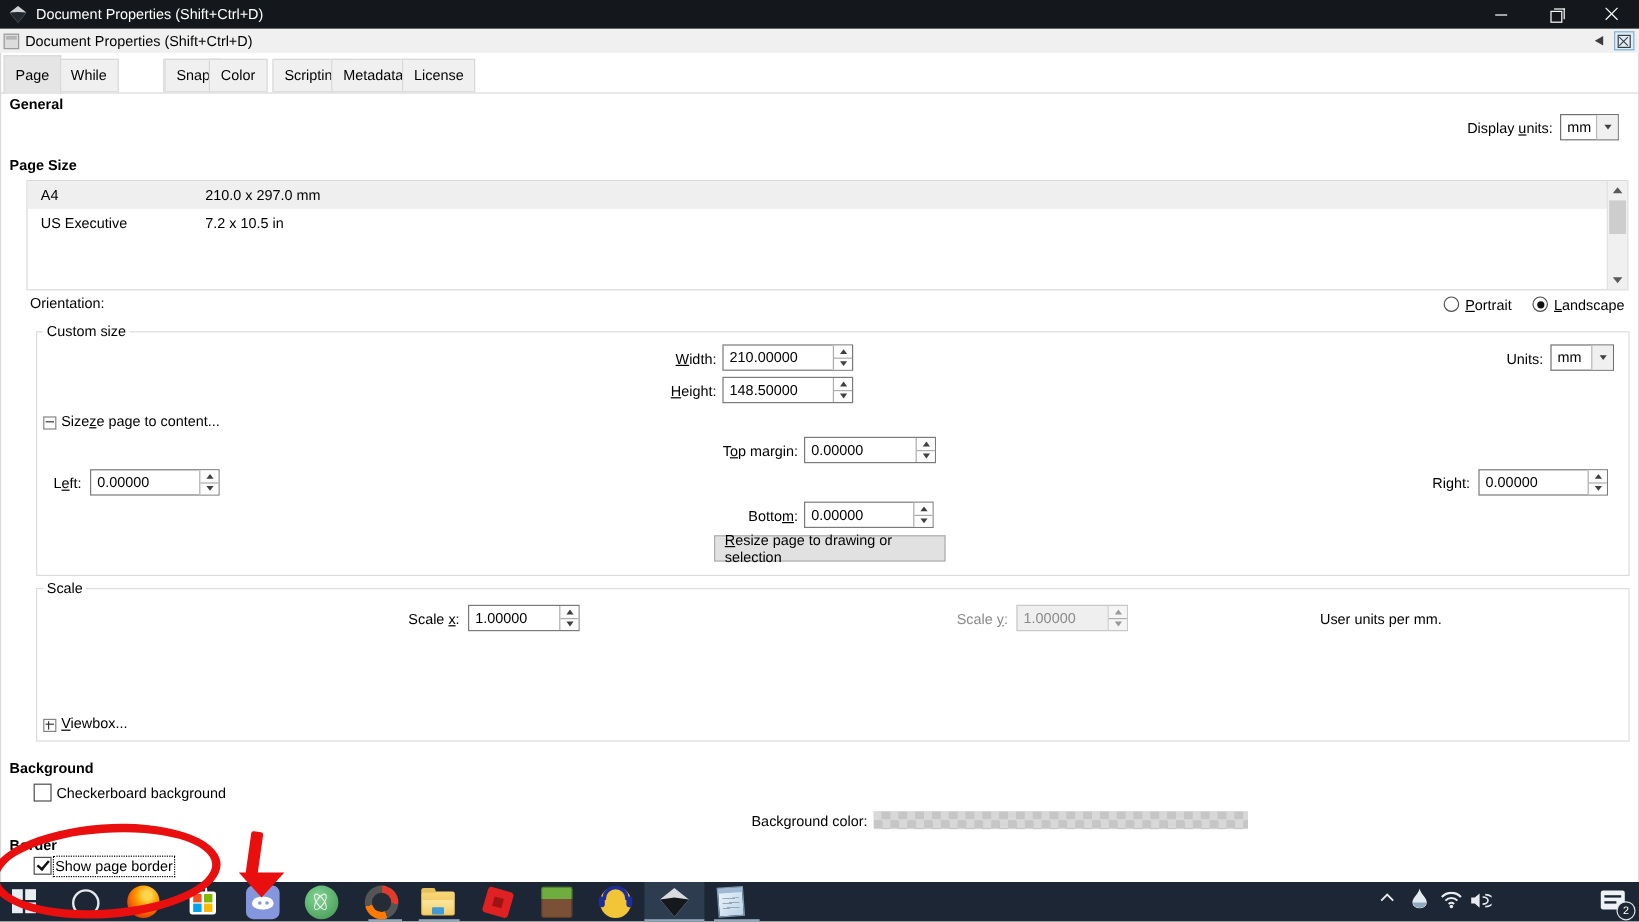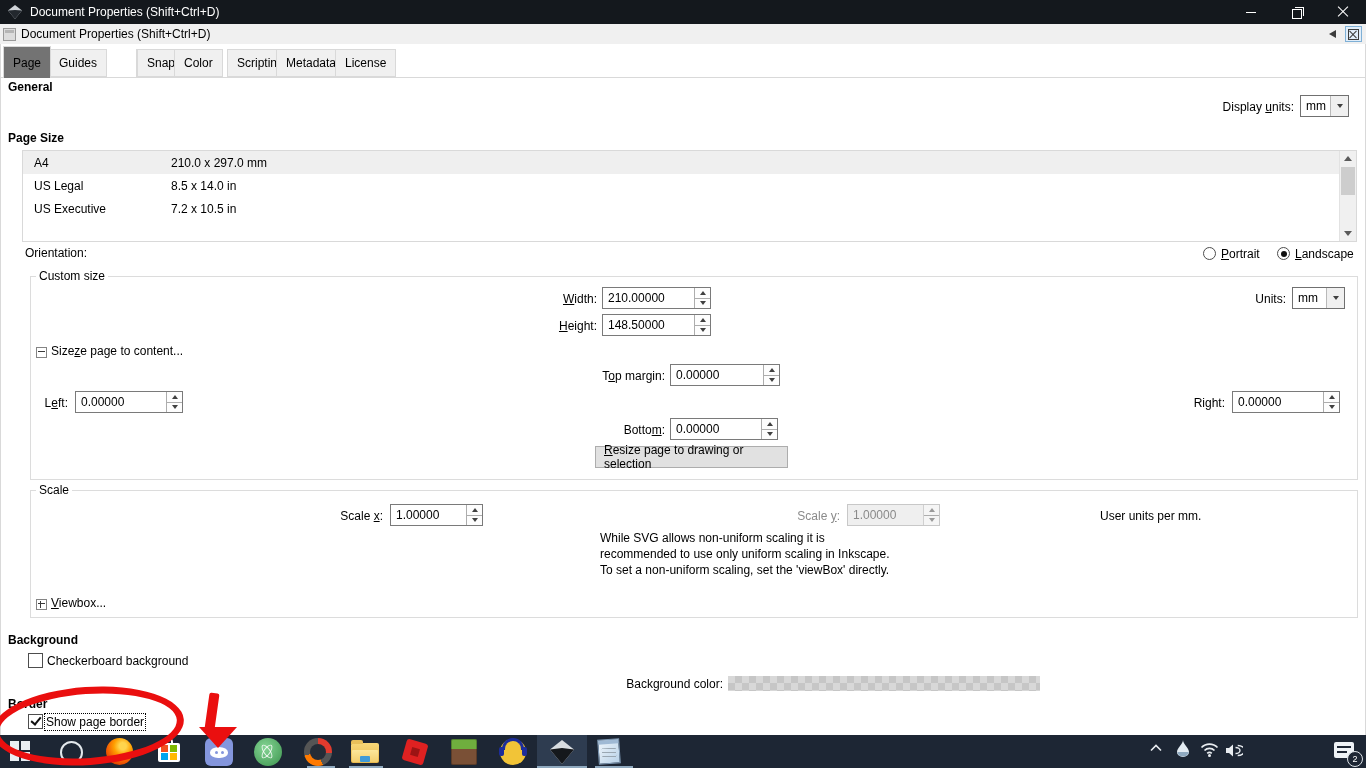--- a/index.html
+++ b/index.html
@@ -32,21 +32,21 @@
   .pbtn.hl{background:#e1eefa;border:1px solid #7fb0d6;}
   .ic-boxx{position:relative;width:9px;height:9px;border:1px solid #3c3c3c;}
   .ic-boxx::before,.ic-boxx::after{content:"";position:absolute;left:-1px;top:4px;width:10px;height:1px;background:#3c3c3c;}
   .ic-boxx::before{transform:rotate(45deg);}
   .ic-boxx::after{transform:rotate(-45deg);}
 
   
   .pane-topline{left:0;top:77px;width:1366px;height:1px;background:#d9d9d9;z-index:1;}
   .tab{position:absolute;top:49px;height:28px;background:#f0f0f0;border:1px solid #d9d9d9;box-sizing:border-box;
        display:flex;align-items:center;justify-content:center;padding:0 9px;z-index:2;}
-  .tab.active{top:46px;height:32px;background:#737373;border-bottom:none;z-index:3;}
+  .tab.active{top:46px;height:32px;background:#e5e5e5;border-bottom:none;z-index:3;}
   #content-border{left:0;top:44px;width:1366px;height:691px;border-left:1px solid #d9d9d9;border-right:1px solid #d9d9d9;box-sizing:border-box;pointer-events:none;}
 
   
   .rlab{position:absolute;text-align:right;}
   .llab{position:absolute;text-align:center;}
   .field{position:absolute;display:flex;height:22px;border:1px solid #7a7a7a;background:#fff;box-sizing:border-box;}
   .fval{flex:1;padding:3px 0 0 5px;overflow:hidden;white-space:nowrap;}
   .fspin{width:15px;border-left:1px solid #adadad;display:flex;flex-direction:column;background:#fdfdfd;}
   .sup,.sdn{flex:1;display:flex;align-items:center;justify-content:center;}
   .sup{border-bottom:1px solid #adadad;}
@@ -181,21 +181,21 @@
       </div>
   </div>
 
   <div id="content-border" class="abs"></div>
   <div class="pane-topline abs"></div>
 
   <div class="tab active" style="left:3px;">
       <span>Page</span>
     </div>
   <div class="tab" style="left:49px;">
-      <span>Guides</span>
+      <span>While</span>
     </div>
   <div class="tab" style="left:96px;margin-left:40px;">
       <span>Grids</span>
     </div>
   <div class="tab" style="left:137px;">
       <span>Snap</span>
     </div>
   <div class="tab" style="left:174px;">
       <span>Color</span>
     </div>
@@ -218,24 +218,20 @@
       </div>
   </div>
 
   <div class="abs boldh" style="left:8px;top:131px">Page Size</div>
   <div id="psize-list" class="abs">
     <div class="psrow sel">
       <span class="psname">A4</span>
       <span class="psdims">210.0 x 297.0 mm</span>
     </div>
     <div class="psrow">
-      <span class="psname">US Legal</span>
-      <span class="psdims">8.5 x 14.0 in</span>
-    </div>
-    <div class="psrow">
       <span class="psname">US Executive</span>
       <span class="psdims">7.2 x 10.5 in</span>
     </div>
     <div id="psize-sb">
       <div class="sbbtn" style="top:0">
           <i class="sb-tu"></i>
         </div>
       <div class="sbthumb"></div>
       <div class="sbbtn" style="bottom:0">
           <i class="sb-td"></i>
@@ -368,21 +364,20 @@
         <div class="sup">
           <i class="tu"></i>
         </div>
         <div class="sdn">
           <i class="td"></i>
         </div>
       </div>
   </div>
 
   <div class="llab" style="left:1100px;top:509px">User units per mm.</div>
-  <div class="note" style="left:600px;top:530px">While SVG allows non-uniform scaling it is recommended to use only uniform scaling in Inkscape. To set a non-uniform scaling, set the 'viewBox' directly.</div>
 
   <div class="exp plus" style="left:36px;top:599px"></div>
   <div class="llab" style="left:51px;top:596px"><span></span><span class="mn">V</span><span>iewbox...</span></div>
 
   <div class="abs boldh" style="left:8px;top:633px">Background</div>
   <div class="cb" style="left:28px;top:653px"></div>
   <div class="llab" style="left:47px;top:654px">Checkerboard background</div>
   <div class="rlab" style="left:600px;top:677px;width:123px">Background color:</div>
   <div class="abs checker" style="left:728px;top:676px;width:312px;height:15px"></div>
 

